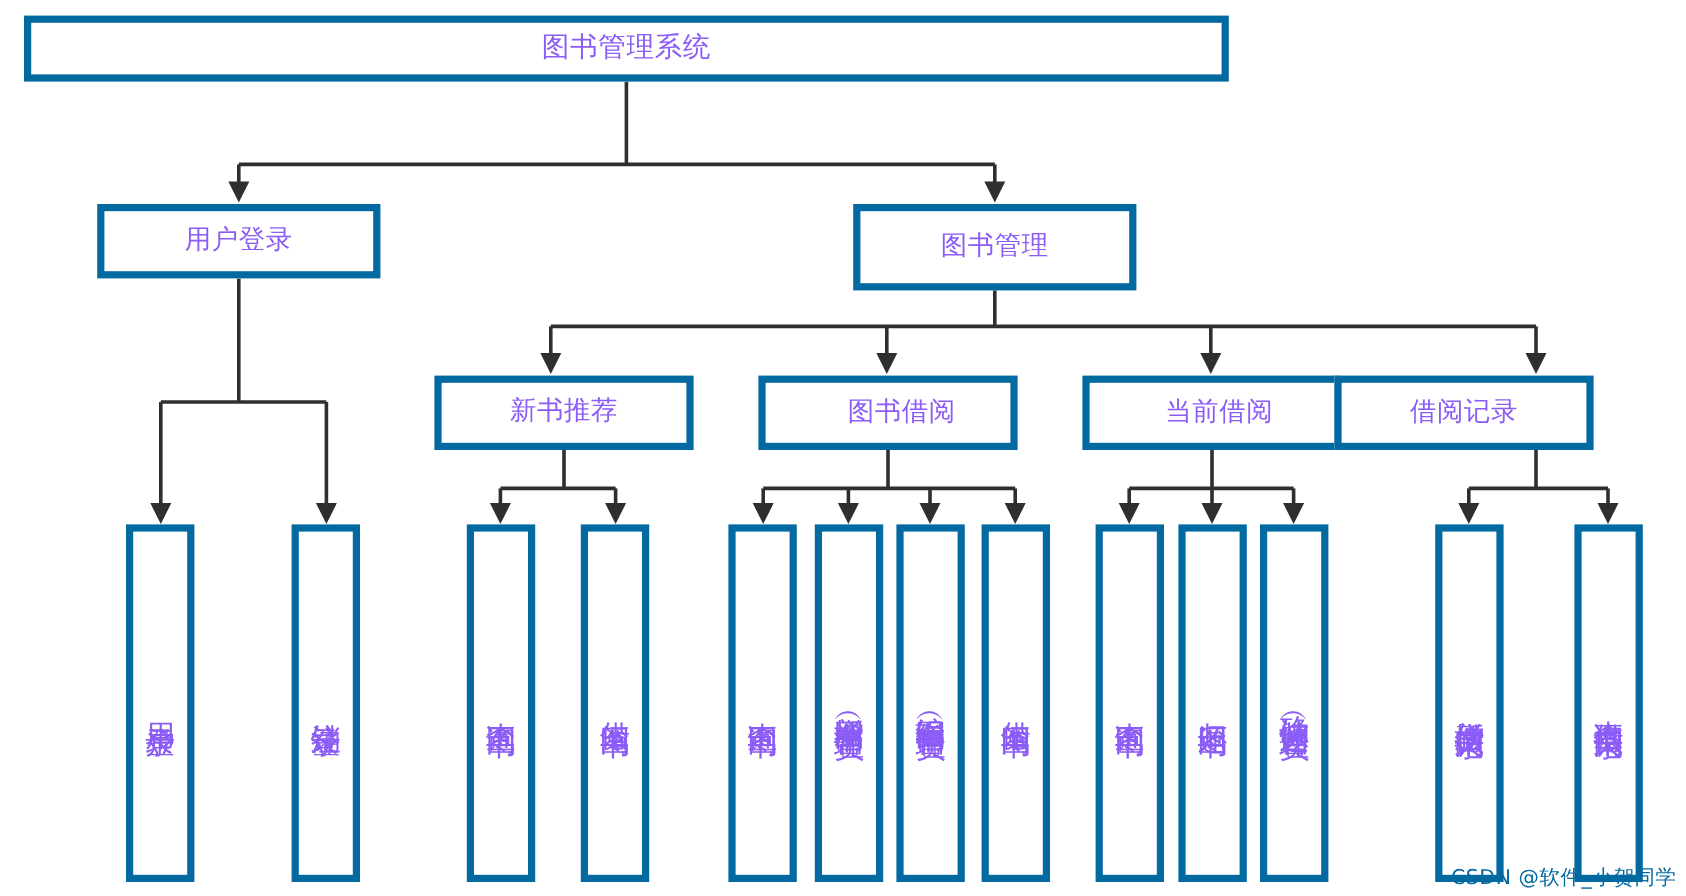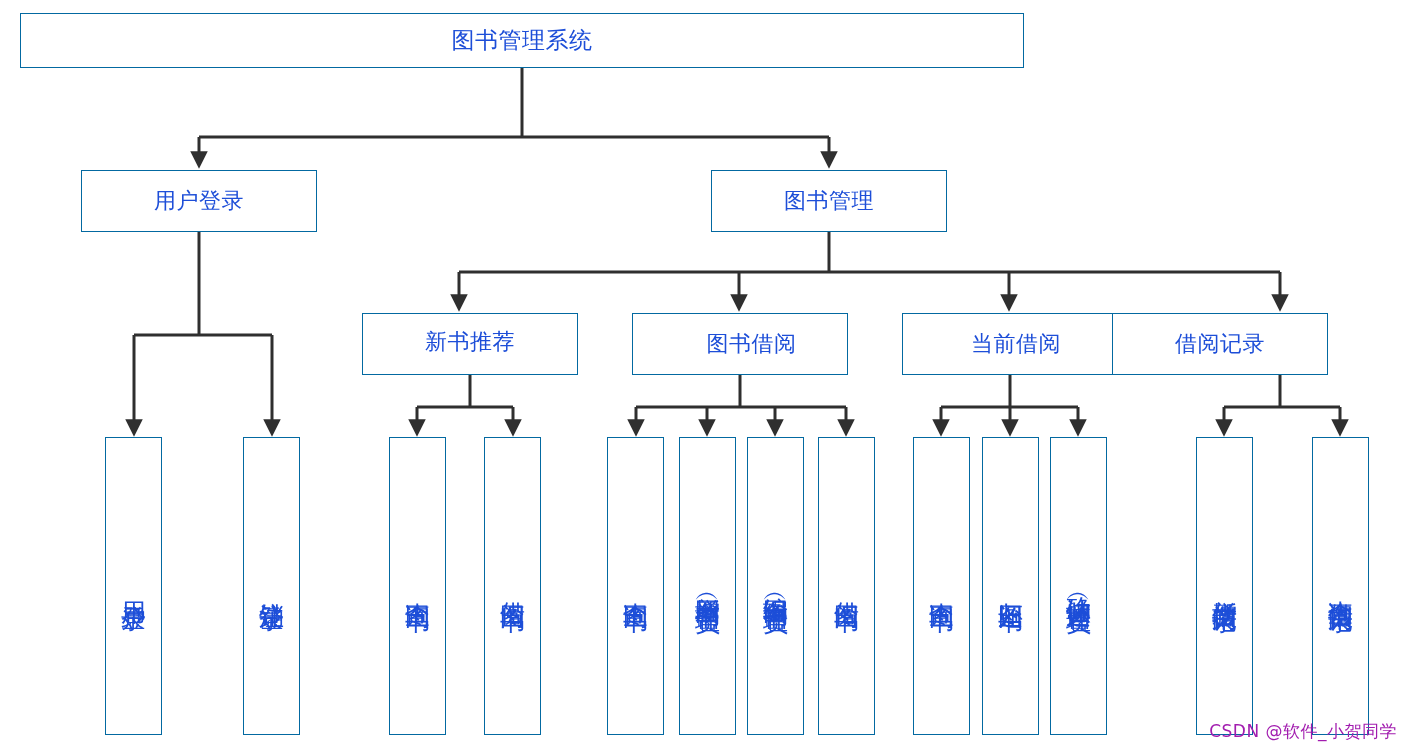--- a/index.html
+++ b/index.html
@@ -23,25 +23,25 @@
     left: 0;
     top: 0;
     width: 1405px;
     height: 747px;
     pointer-events: none;
   }
   .node {
     position: absolute;
     box-sizing: border-box;
     background: #ffffff;
-    border: 1px solid #0369a1;
+    border: 6px solid #0369a1;
     display: flex;
     align-items: center;
     justify-content: center;
-    color: #1d4ed8;
+    color: #8b5cf6;
   }
   .node .label {
     display: block;
     text-align: center;
     line-height: 1.16;
   }
   
   .node.horiz .label {
     font-size: 22px;
     letter-spacing: 0.5px;
@@ -62,21 +62,21 @@
     line-height: 1.0;
     letter-spacing: 2px;
     white-space: nowrap;
     max-height: 276px;
   }
   .watermark {
     position: absolute;
     right: 8px;
     bottom: 4px;
     font-size: 17px;
-    color: #a21caf;
+    color: #0369a1;
     white-space: nowrap;
     letter-spacing: 0.5px;
   }
 </style>
 </head>
 <body>
 
 <div id="canvas">
 
   <svg id="edges" viewBox="0 0 1405 747" width="1405" height="747">
@@ -130,21 +130,21 @@
   </svg>
 
   <div class="node horiz root" style="left:20px; top:13px; width:1004px; height:55px;">
     <span class="label">图书管理系统</span>
   </div>
 
   <div class="node horiz" style="left:81px; top:170px; width:236px; height:62px;">
     <span class="label">用户登录</span>
   </div>
 
-  <div class="node horiz" style="left:711px; top:170px; width:236px; height:62px;justify-content:center;">
+  <div class="node horiz" style="left:711px; top:170px; width:236px; height:72px;justify-content:center;">
     <span class="label">图书管理</span>
   </div>
 
   <div class="node horiz" style="left:362px; top:313px; width:216px; height:62px;font-family:Liberation Mono, monospace;">
     <span class="label">新书推荐</span>
   </div>
 
   <div class="node horiz" style="left:632px; top:313px; width:216px; height:62px;padding-left:23px;">
     <span class="label">图书借阅</span>
   </div>

